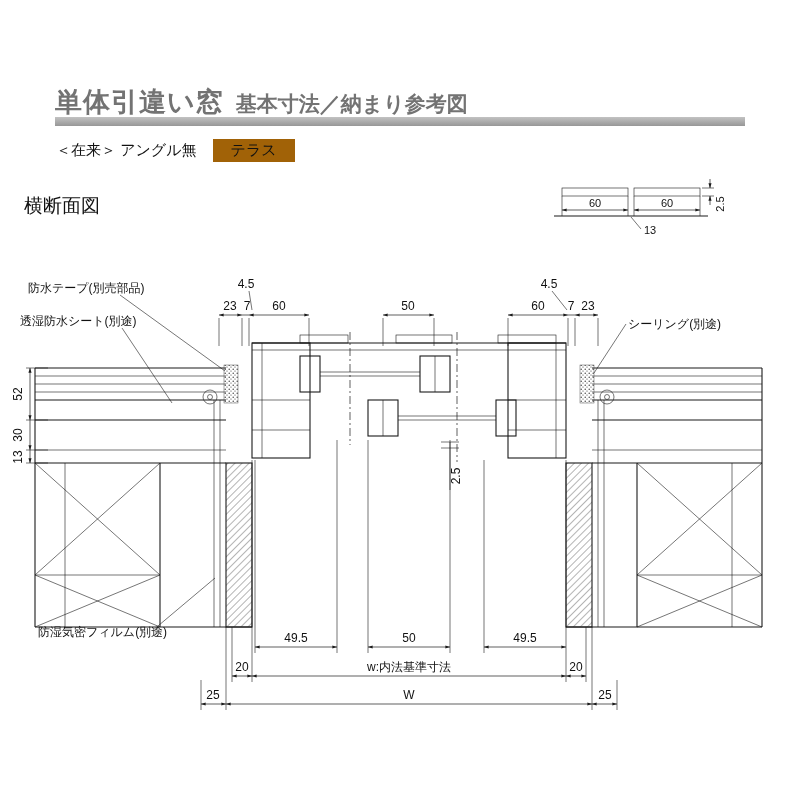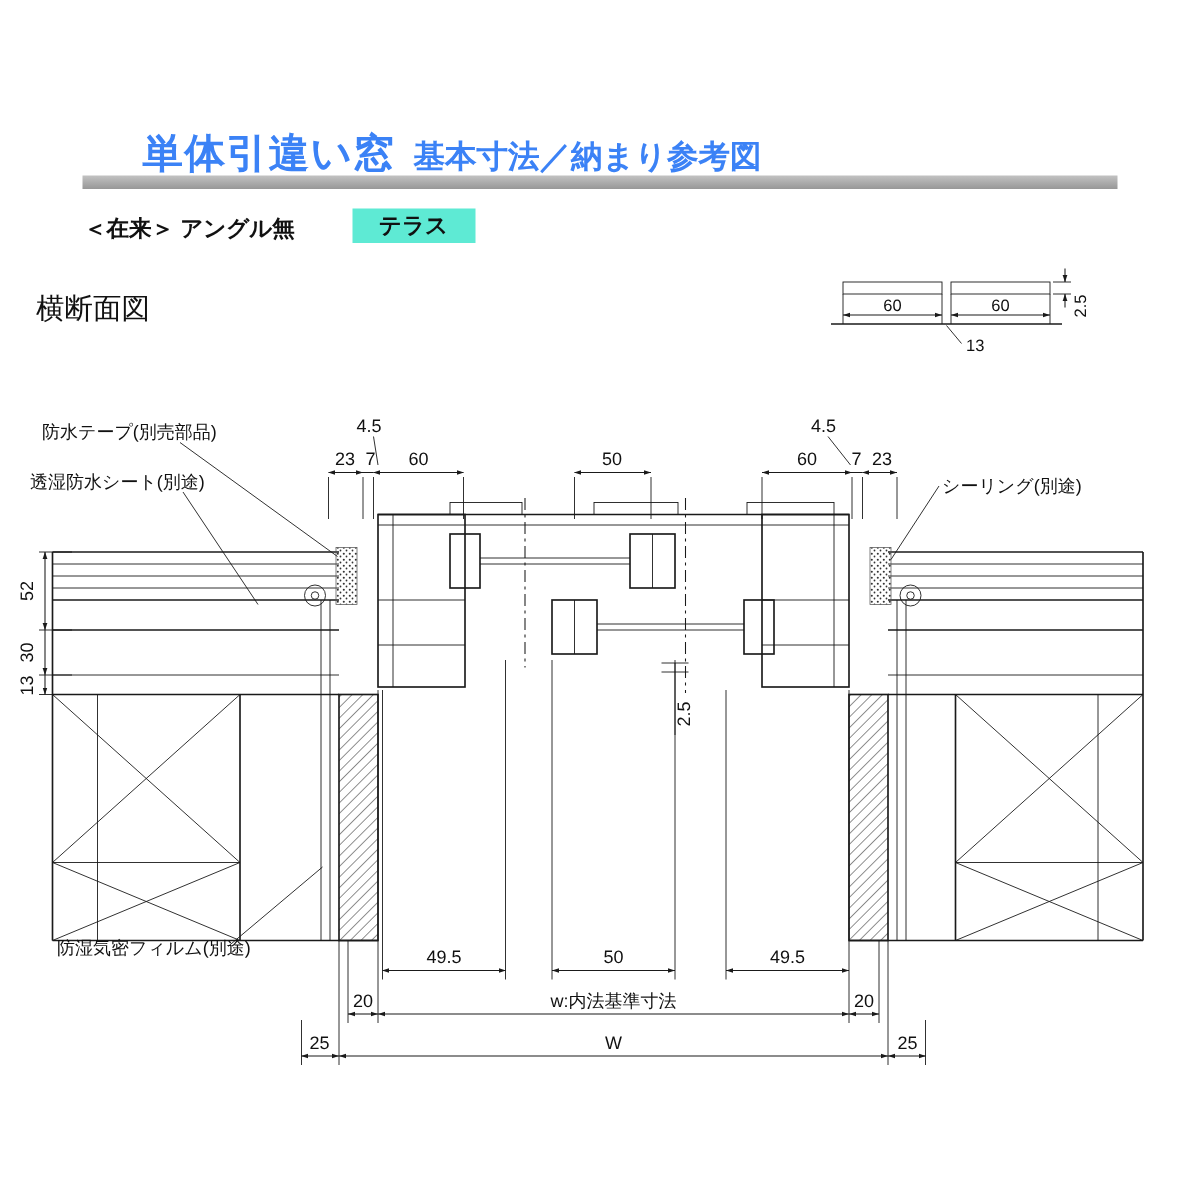--- a/index.html
+++ b/index.html
@@ -1,26 +1,26 @@
 <!DOCTYPE html>
 <html><head>
 <meta charset="utf-8">
 <style>
   * { margin:0; padding:0; box-sizing:border-box; }
   html,body { width:800px; height:800px; background:#fff; color:#111;
     font-family:"Liberation Sans","DejaVu Sans",sans-serif; position:relative; overflow:hidden; }
   .header { position:absolute; left:0; top:0; width:800px; }
-  .title-line { position:absolute; left:55px; top:84px; white-space:nowrap; font-weight:bold; color:#3b82f6;margin-left:40px; }
+  .title-line { position:absolute; left:55px; top:84px; white-space:nowrap; font-weight:bold; color:#737373; }
   .title-main { font-size:27px; letter-spacing:1px; }
   .title-sub  { font-size:21px; margin-left:12px; }
   .title-bar { position:absolute; left:55px; top:117px; width:690px; height:9px;
     background:linear-gradient(#c2c2c2,#979797); }
   .variant-line { position:absolute; left:56px; top:139px; font-size:15px;
-    display:flex; align-items:flex-end; gap:16px;font-weight:bold; }
-  .variant-tag { background:#5eead4; padding:2px 18px;margin-left:22px; }
+    display:flex; align-items:center; gap:16px; }
+  .variant-tag { background:#a16207; padding:2px 18px; }
   .drawing { position:absolute; left:0; top:160px; width:648px; height:640px; }
   svg text { font-size:12px; fill:#111; }
   svg text.sec { font-size:19px; }
   svg text.sm { font-size:11px; }
   .ln  { fill:none; stroke:#1a1a1a; stroke-width:1.1; }
   .tn  { fill:none; stroke:#1a1a1a; stroke-width:0.6; }
   .dim { fill:none; stroke:#1a1a1a; stroke-width:0.7; }
   .dsh { fill:none; stroke:#1a1a1a; stroke-width:0.7; stroke-dasharray:8 3 2 3; }
   .post { fill:url(#hatch); stroke:#1a1a1a; stroke-width:1.1; }
   .seal { fill:url(#dots); stroke:#555; stroke-width:0.5; }

